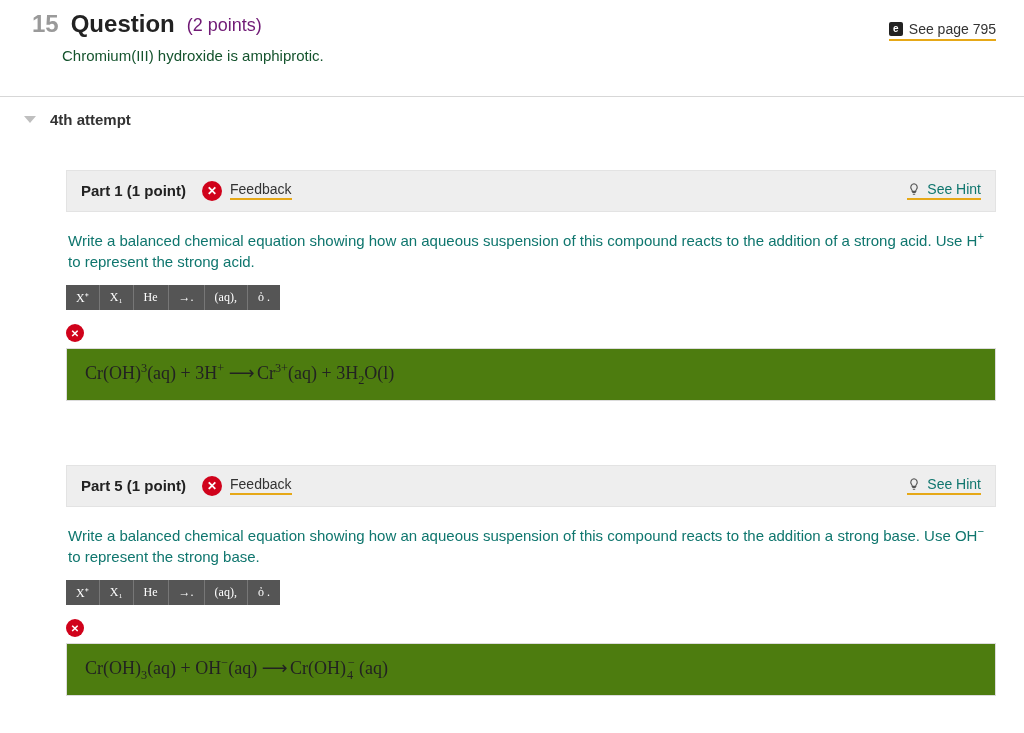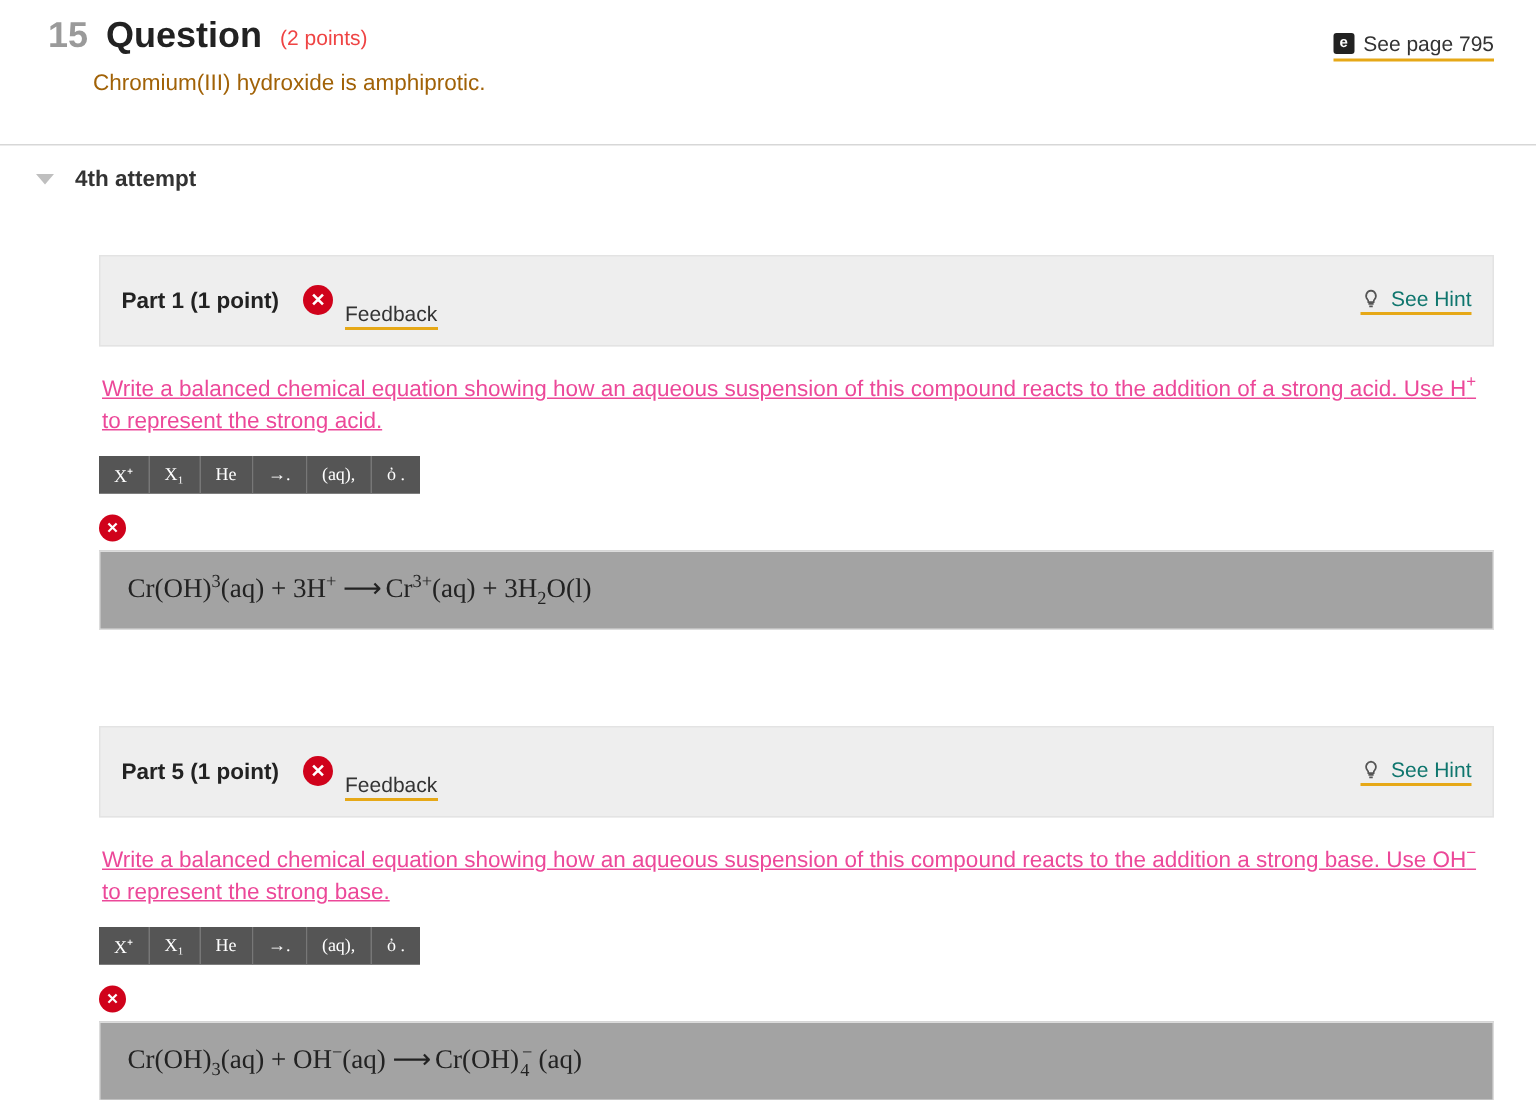--- a/index.html
+++ b/index.html
@@ -14,32 +14,32 @@
     padding: 10px 28px 14px 32px;
   }
   .q-row {
     display: flex;
     align-items: baseline;
     justify-content: space-between;
   }
   .q-left { display: flex; align-items: baseline; gap: 12px; }
   .q-number { font-size: 24px; font-weight: 700; color: #9a9a9a; }
   .q-word  { font-size: 24px; font-weight: 700; color: #222; }
-  .q-points { font-size: 14px; color: #ef4444; position: relative; top: -1px; }
+  .q-points { font-size: 18px; color: #701a75; position: relative; top: -1px; }
   .see-page {
     display: inline-flex; align-items: center; gap: 6px;
     color: #333; border-bottom: 2px solid #e6a817;
     padding-bottom: 2px; cursor: pointer;
   }
   .see-page .ebook-icon {
     width: 14px; height: 14px; background:#222; border-radius:2px;
     display:inline-flex; align-items:center; justify-content:center;
     color:#fff; font-size:10px; font-weight:700;
   }
-  .q-body { padding: 6px 28px 0 30px; font-size: 15px; color:#a16207; }
+  .q-body { padding: 6px 28px 0 30px; font-size: 15px; color:#14532d; }
   .divider { border: none; border-top: 1px solid #d7d7d7; margin: 18px 0 0 0; }
 
   .attempt {
     display:flex; align-items:center; gap:14px;
     padding: 14px 28px 2px 24px;
     font-weight:700; font-size:15px; color:#333;
   }
   .chevron {
     width: 0; height: 0;
     border-left: 6px solid transparent;
@@ -61,33 +61,33 @@
   .part-head-left { display:flex; align-items:center; gap:16px; }
   .part-title { font-weight:700; font-size:15px; color:#222;}
   .feedback-block { display:flex; align-items:center; gap:8px; }
   .x-circle {
     width: 20px; height:20px; border-radius:50%; background:#d0021b;
     color:#fff; display:inline-flex; align-items:center; justify-content:center;
     font-size:12px; font-weight:900;
   }
   .feedback-label {
     color:#333; border-bottom:2px solid #e6a817; padding-bottom:1px;
-    font-size:14px; cursor:pointer;margin-top:20px;
+    font-size:14px; cursor:pointer;
   }
   .see-hint {
     display:inline-flex; align-items:center; gap:6px;
     color:#0f766e; border-bottom:2px solid #e6a817; padding-bottom:1px;
     font-size:14px; cursor:pointer;
   }
   .bulb-icon {
     width:14px; height:14px; display:inline-block;
   }
   .bulb-icon svg { display:block; }
 
-  .prompt { padding: 16px 6px 6px 2px; font-size:15px; color:#ec4899; line-height:1.45;text-decoration:underline; }
+  .prompt { padding: 16px 6px 6px 2px; font-size:15px; color:#0f766e; line-height:1.45; }
   .prompt sup, .prompt sub { font-size: 0.75em; }
 
   .toolbar {
     display:inline-flex; background:#555; margin-top:6px;
     font-family: "Times New Roman", serif;
   }
   .toolbar button {
     background:#555; color:#fff; border:none;
     border-right:1px solid #777;
     font-size:12px; padding:4px 10px; cursor:pointer;
@@ -95,21 +95,21 @@
   }
   .toolbar button:last-child { border-right:none; }
 
   .answer-wrap { display:flex; align-items:flex-start; gap:8px; margin-top:14px; }
   .small-x {
     width:18px; height:18px; border-radius:50%; background:#d0021b; color:#fff;
     display:inline-flex; align-items:center; justify-content:center; font-size:10px; font-weight:900;
     flex-shrink:0; margin-top:0;
   }
   .equation-box {
-    background:#a3a3a3; border:1px solid #dcdcdc;
+    background:#4d7c0f; border:1px solid #dcdcdc;
     padding: 12px 18px;
     font-family: "Times New Roman", serif; font-size:18px; color:#222;
     margin-top:6px;
   }
   .equation-box sup { font-size:0.68em; vertical-align:super; }
   .equation-box sub { font-size:0.68em; vertical-align:sub; }
   .arrow { letter-spacing:-1px; }
 
 </style>
 </head>

